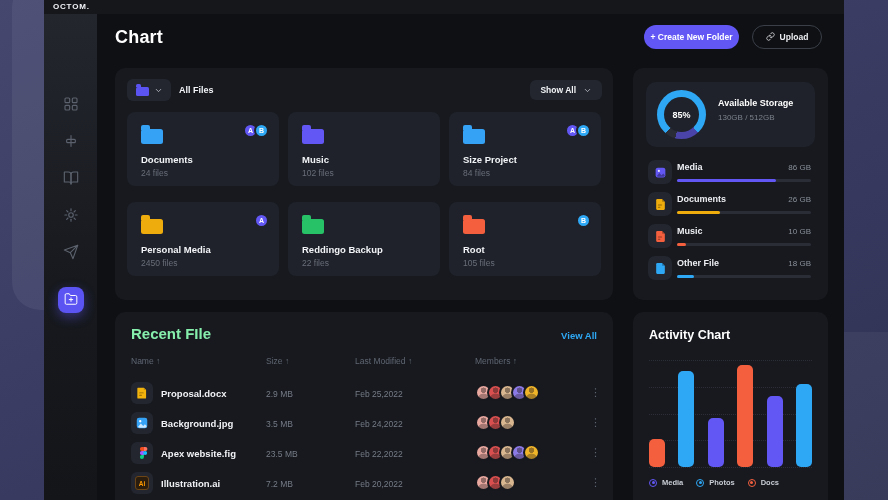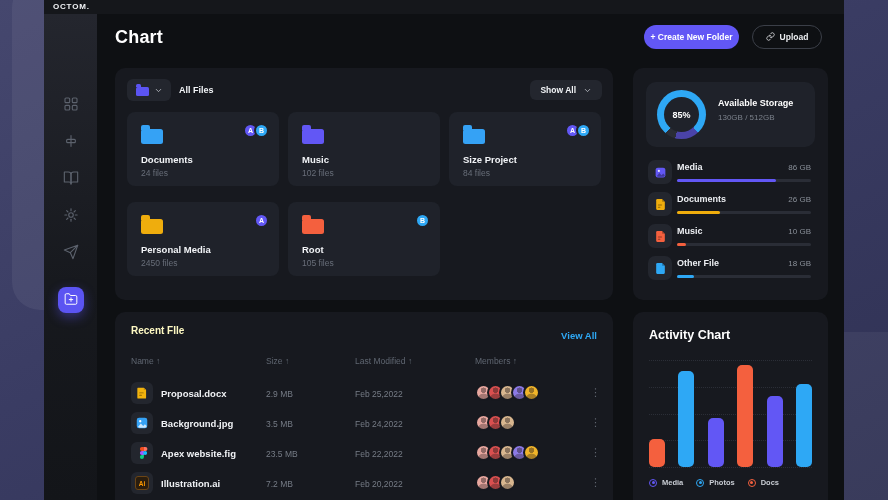--- a/index.html
+++ b/index.html
@@ -74,21 +74,21 @@
 
   .srow { position:absolute; left:15px; right:17px; height:24px; }
   .srow0 { top:92px; } .srow1 { top:124px; } .srow2 { top:156px; } .srow3 { top:188px; }
   .sicon { position:absolute; left:0; top:0; width:24px; height:24px; border-radius:7px; background:#23262E;
            display:flex; align-items:center; justify-content:center; }
   .slabel { position:absolute; left:29px; top:2px; font-size:9px; font-weight:bold; color:#EDEFF3; }
   .svalue { position:absolute; right:0; top:3px; font-size:8px; color:#8A9099; }
   .strack { position:absolute; left:29px; right:0; bottom:2px; height:3px; border-radius:2px; background:#2A2D36; }
   .sfill  { height:100%; border-radius:2px; }
 
-  .recent-title { position:absolute; left:16px; top:13px; font-size:10px; font-weight:bold; color:#fef9c3; }
+  .recent-title { position:absolute; left:16px; top:13px; font-size:15px; font-weight:bold; color:#86efac; }
   .view-all { position:absolute; right:16px; top:18px; font-size:9.5px; font-weight:bold; color:#2EA8F5; background:none; border:none; }
   .thead span { position:absolute; top:44px; font-size:8.5px; color:#5F6671; }
   .th0 { left:16px; } .th1 { left:151px; } .th2 { left:240px; } .th3 { left:360px; }
   .trow { position:absolute; left:0; right:0; height:30px; }
   .trow0 { top:66px; } .trow1 { top:96px; } .trow2 { top:126px; } .trow3 { top:156px; }
   .ftile { position:absolute; left:16px; top:4px; width:22px; height:22px; border-radius:6px; background:#23262E;
            display:flex; align-items:center; justify-content:center; }
   .tname { position:absolute; left:46px; top:10px; font-size:9.5px; font-weight:bold; color:#F0F2F5; }
   .tsize { position:absolute; left:151px; top:11px; font-size:8.5px; color:#767C86; }
   .tdate { position:absolute; left:240px; top:11px; font-size:8.5px; color:#767C86; }
@@ -228,20 +228,26 @@
         </div>
         <div class="fcard">
           <span class="folder" style="color: rgb(239, 173, 13);"></span>
           <span class="badges">
               <span class="badge" style="background: rgb(98, 87, 245);">A</span>
             </span>
           <div class="fname">Personal Media</div>
           <div class="fcount">2450 files</div>
         </div>
         <div class="fcard">
+          <span class="folder" style="color: rgb(39, 194, 104);"></span>
+          <span class="badges"></span>
+          <div class="fname">Reddingo Backup</div>
+          <div class="fcount">22 files</div>
+        </div>
+        <div class="fcard">
           <span class="folder" style="color: rgb(244, 96, 62);"></span>
           <span class="badges">
               <span class="badge" style="background: rgb(46, 168, 245);">B</span>
             </span>
           <div class="fname">Root</div>
           <div class="fcount">105 files</div>
         </div>
       </div>
     </section>
 

